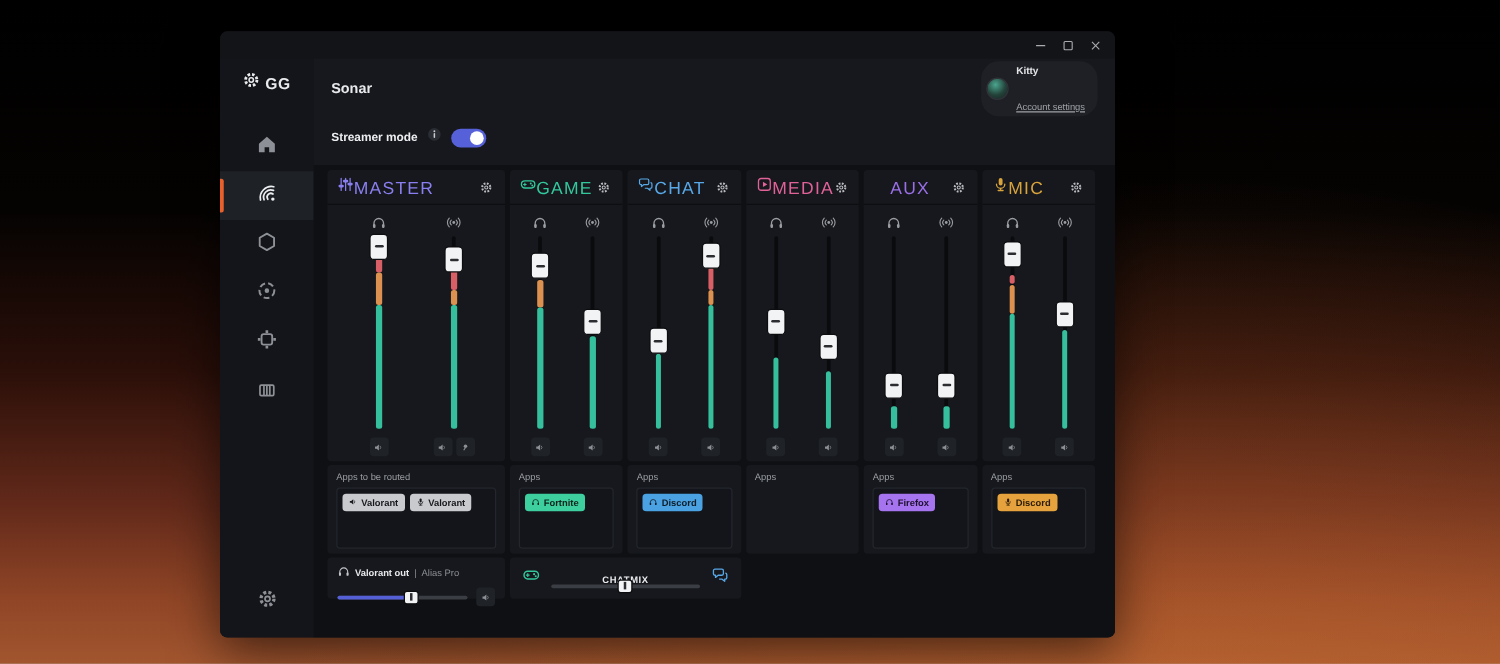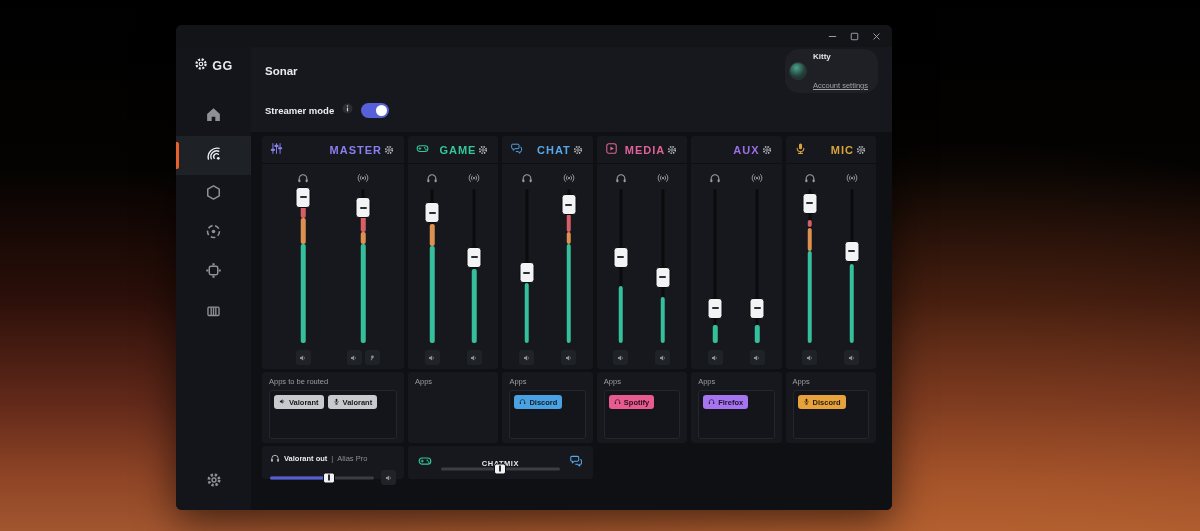--- a/index.html
+++ b/index.html
@@ -42,21 +42,21 @@
   .tab.active::after{ content:""; position:absolute; left:-2px; right:-2px; bottom:0px; height:3px; border-radius:2px; background:#5a66dd; }
   .streamer{ display:flex; align-items:center; gap:7px; margin-top:2px; }
   .streamer-label{ color:#eceef0; font-size:9.5px; font-weight:bold; }
   .toggle{ width:28px; height:15px; border-radius:8px; background:#5660d9; position:relative; cursor:pointer; }
   .toggle-knob{ position:absolute; right:2px; top:2px; width:11px; height:11px; background:#fff; border-radius:50%; }
   
   .mixer{ position:absolute; top:85px; left:0; right:0; bottom:0; background:#0f1013; padding:4px 16px 0 11px;
     display:grid; grid-template-columns:142px repeat(5,1fr); column-gap:4px; row-gap:3px; align-content:start; }
   .ch-panel{ height:233px; background:#16181d; border-radius:3px; overflow:hidden; }
   .ch-head{ height:28px; display:flex; align-items:center; padding:0 8px; border-bottom:1px solid #0d0e11; }
-  .ch-title{ flex:1; text-align:right; font-size:11px; font-weight:bold; letter-spacing:1px; }
+  .ch-title{ flex:1; text-align:left; font-size:14px; font-weight:normal; letter-spacing:1px; }
   .gear-btn{ width:14px; height:14px; display:flex; align-items:center; justify-content:center; cursor:pointer; }
   .sliders{ height:205px; display:flex; justify-content:center; padding-top:7px; }
   .sliders.wide{ gap:30px; } .sliders.narrow{ gap:12px; }
   .slider-unit{ width:30px; display:flex; flex-direction:column; align-items:center; }
   .slider-icon{ height:13px; display:flex; align-items:center; }
   .track-wrap{ position:relative; width:16px; height:154px; margin-top:5px; }
   .track{ position:absolute; left:50%; transform:translateX(-50%); top:0; bottom:0; width:3px; background:#0a0b0d; border-radius:2px; }
   .seg{ position:absolute; left:50%; transform:translateX(-50%); width:4.5px; border-radius:2px; }
   .handle{ position:absolute; left:50%; transform:translateX(-50%); width:15px; height:21px; background:#f2f3f5; border:1px solid #0c0d0f; border-radius:3.5px; cursor:grab; }
   .handle::after{ content:""; position:absolute; left:50%; top:50%; transform:translate(-50%,-50%); width:7px; height:2px; background:#2b2d31; border-radius:1px; }
@@ -603,46 +603,46 @@
                   <rect x="6.1" y="1.8" width="3.8" height="7.2" rx="1.9" fill="#17181c"></rect>
                   <path d="M3.9 7.8a4.1 4.1 0 0 0 8.2 0" stroke="#17181c" stroke-width="1.3" fill="none" stroke-linecap="round"></path>
                   <path d="M8 11.9v2.1M5.6 14h4.8" stroke="#17181c" stroke-width="1.3" stroke-linecap="round"></path>
                 </svg></span>
               <span>Valorant</span>
             </span>
           </div>
         </div>
         <div class="apps-panel">
           <div class="apps-label">Apps</div>
+          <div class="apps-box">
+            <span class="chip" style="background:#3ecf9e;color:#0e231b">
+              <span><svg width="7" height="7" viewBox="0 0 16 16">
+                  <path d="M2.9 12.4V8.8a5.1 5.1 0 0 1 10.2 0v3.6" stroke="#0e231b" stroke-width="1.4" fill="none" stroke-linecap="round"></path>
+                  <rect x="1.9" y="9.7" width="2.6" height="4.1" rx="1.1" fill="#0e231b"></rect>
+                  <rect x="11.5" y="9.7" width="2.6" height="4.1" rx="1.1" fill="#0e231b"></rect>
+                </svg></span>
+              <span>Fortnite</span>
+            </span>
+          </div>
         </div>
         <div class="apps-panel">
           <div class="apps-label">Apps</div>
           <div class="apps-box">
             <span class="chip" style="background:#4aa2e2;color:#0e1d2a">
               <span><svg width="7" height="7" viewBox="0 0 16 16">
                   <path d="M2.9 12.4V8.8a5.1 5.1 0 0 1 10.2 0v3.6" stroke="#0e1d2a" stroke-width="1.4" fill="none" stroke-linecap="round"></path>
                   <rect x="1.9" y="9.7" width="2.6" height="4.1" rx="1.1" fill="#0e1d2a"></rect>
                   <rect x="11.5" y="9.7" width="2.6" height="4.1" rx="1.1" fill="#0e1d2a"></rect>
                 </svg></span>
               <span>Discord</span>
             </span>
           </div>
         </div>
         <div class="apps-panel">
           <div class="apps-label">Apps</div>
-          <div class="apps-box">
-            <span class="chip" style="background:#e75b92;color:#2a0d1a">
-              <span><svg width="7" height="7" viewBox="0 0 16 16">
-                  <path d="M2.9 12.4V8.8a5.1 5.1 0 0 1 10.2 0v3.6" stroke="#2a0d1a" stroke-width="1.4" fill="none" stroke-linecap="round"></path>
-                  <rect x="1.9" y="9.7" width="2.6" height="4.1" rx="1.1" fill="#2a0d1a"></rect>
-                  <rect x="11.5" y="9.7" width="2.6" height="4.1" rx="1.1" fill="#2a0d1a"></rect>
-                </svg></span>
-              <span>Spotify</span>
-            </span>
-          </div>
         </div>
         <div class="apps-panel">
           <div class="apps-label">Apps</div>
           <div class="apps-box">
             <span class="chip" style="background:#a574ee;color:#1d0f2e">
               <span><svg width="7" height="7" viewBox="0 0 16 16">
                   <path d="M2.9 12.4V8.8a5.1 5.1 0 0 1 10.2 0v3.6" stroke="#1d0f2e" stroke-width="1.4" fill="none" stroke-linecap="round"></path>
                   <rect x="1.9" y="9.7" width="2.6" height="4.1" rx="1.1" fill="#1d0f2e"></rect>
                   <rect x="11.5" y="9.7" width="2.6" height="4.1" rx="1.1" fill="#1d0f2e"></rect>
                 </svg></span>

